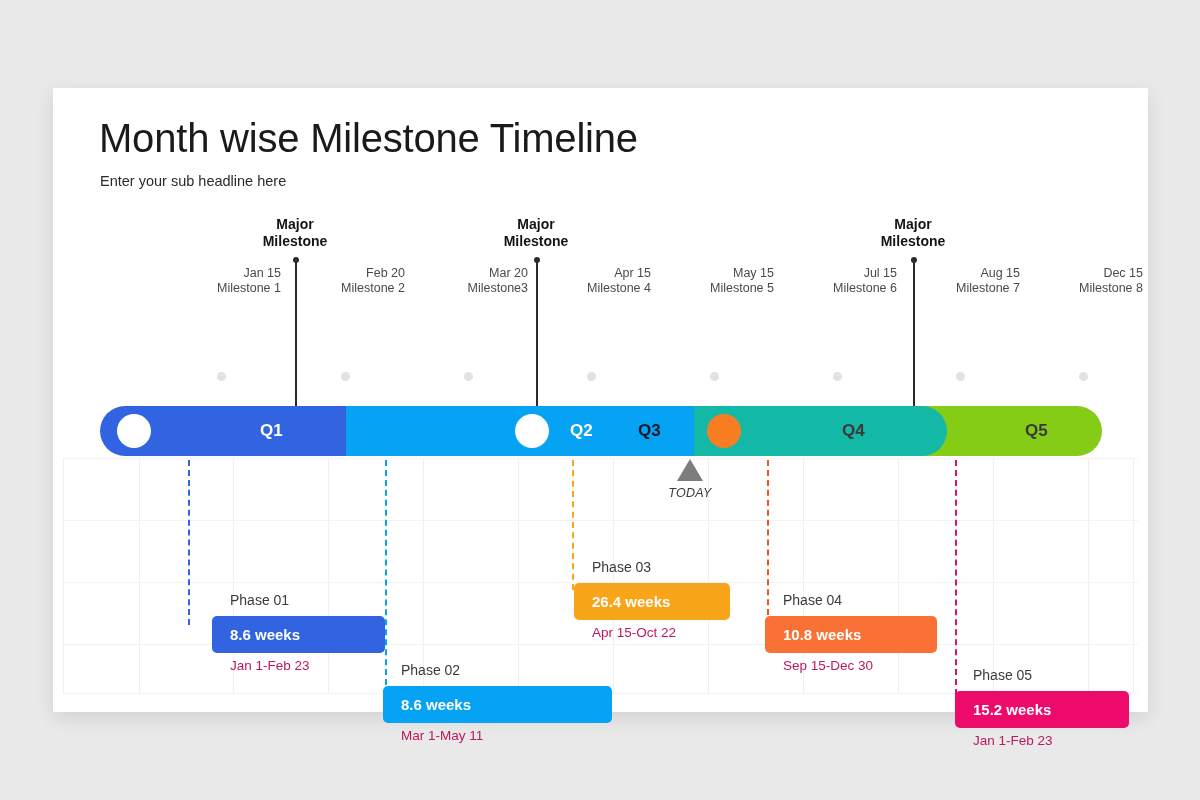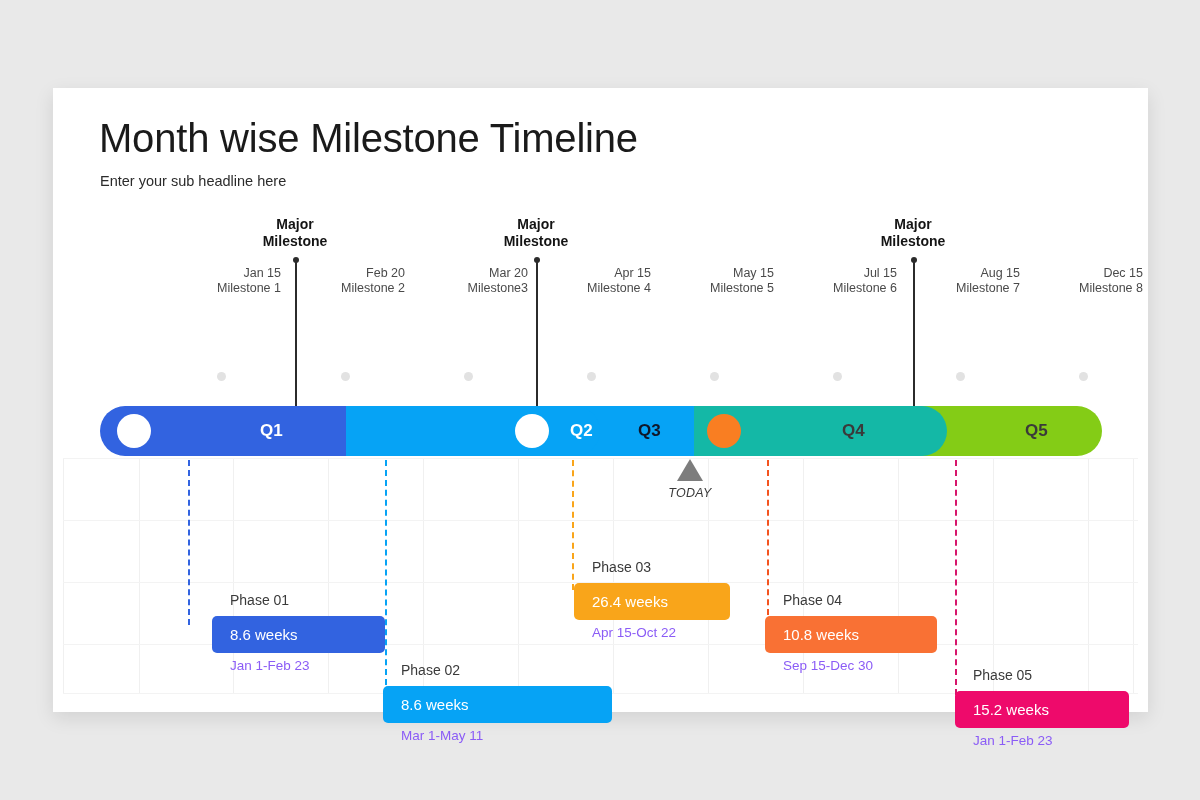--- a/index.html
+++ b/index.html
@@ -197,30 +197,30 @@
     height: 37px;
     border-radius: 5px;
   }
   .phase .pweeks {
     position: absolute;
     left: 18px;
     top: 0;
     height: 37px;
     line-height: 37px;
     font-size: 15px;
-    font-weight: normal;
+    font-weight: bold;
     color: #ffffff;
     white-space: nowrap;
   }
   .phase .pdates {
     position: absolute;
     left: 18px;
     top: 42px;
     font-size: 13.5px;
-    color: #8b5cf6;
+    color: #be185d;
     white-space: nowrap;
   }
 </style>
 </head>
 <body>
 
 <div class="slide">
   <div class="title">Month wise Milestone Timeline</div>
   <div class="subtitle">Enter your sub headline here</div>
 

